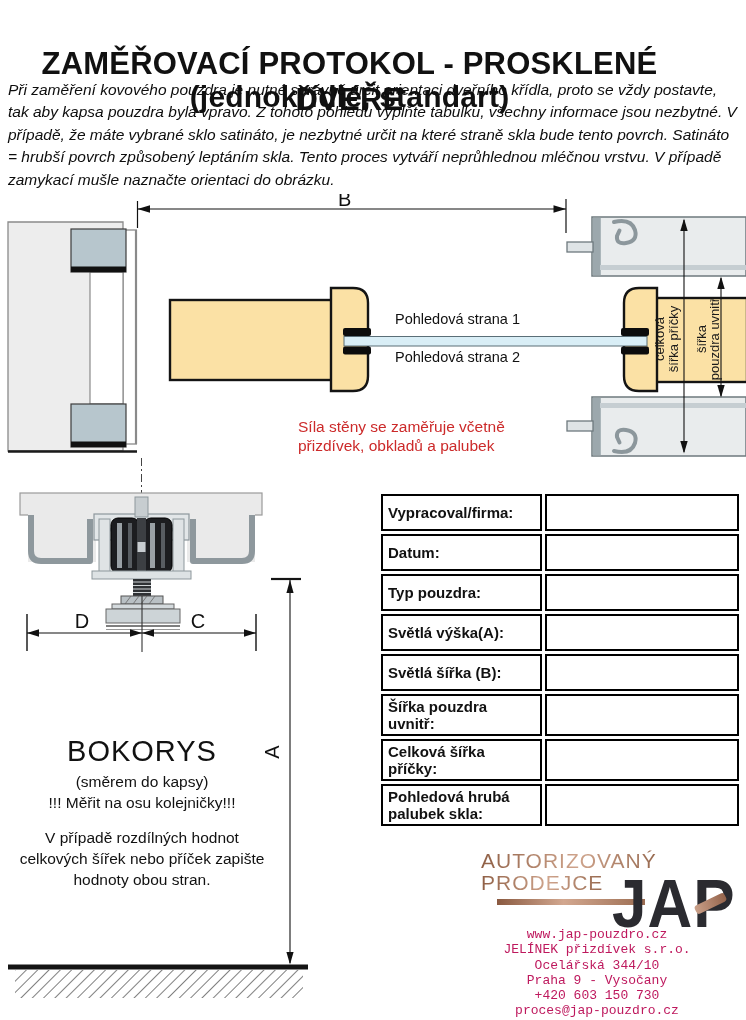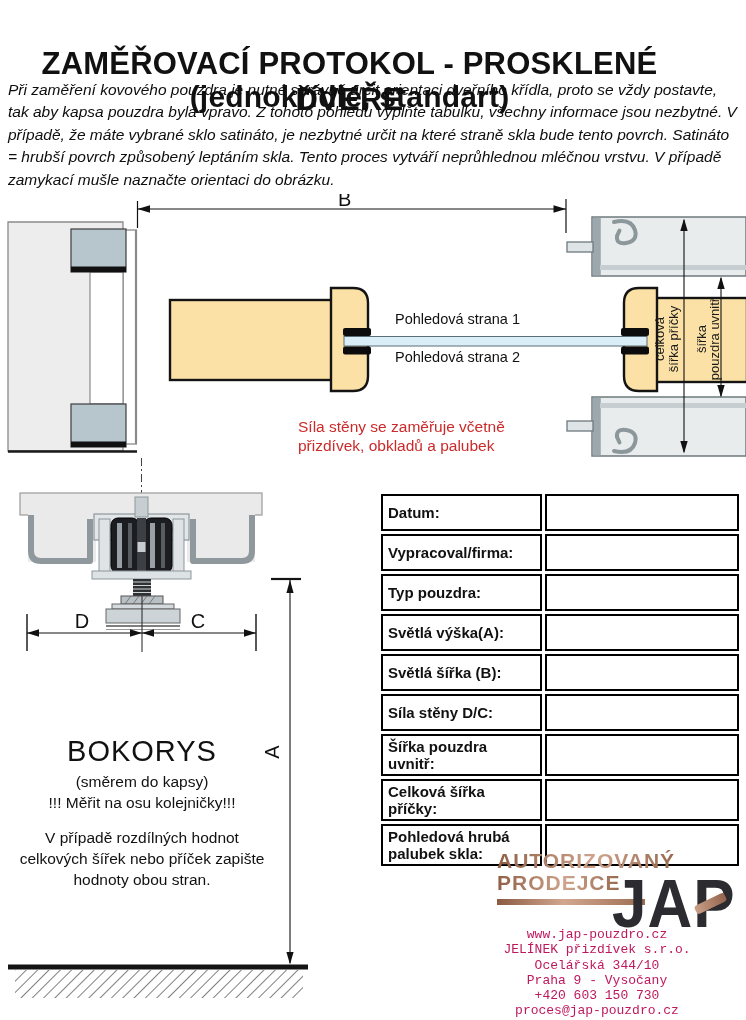--- a/index.html
+++ b/index.html
@@ -18,21 +18,21 @@
   .dim-letter{font-size:20px;}
   .bok-title{font-size:29px;letter-spacing:1px;}
   .bok-sub{font-size:15.5px;}
   
   #form-table{position:absolute;left:378px;top:491px;border-collapse:separate;border-spacing:3px;}
   #form-table td{border:2px solid #000;vertical-align:middle;}
   #form-table td.lbl{width:150px;height:29px;font-weight:bold;font-size:15px;line-height:17px;
                      padding:2px 2px 2px 5px;}
   #form-table td.val{width:188px;}
   
-  .badge{left:497px;font-weight:bold;font-size:21px;letter-spacing:1px;color:#ad7a5e;
+  .badge{left:481px;font-weight:normal;font-size:21px;letter-spacing:1px;color:#ad7a5e;
          background:linear-gradient(90deg,#8f5f45,#cfa48c 55%,#96684e);
          -webkit-background-clip:text;background-clip:text;-webkit-text-fill-color:transparent;}
   #badge1{top:849px;}
   #badge2{top:871px;}
   #badge-bar{left:497px;top:899px;width:148px;height:6px;
              background:linear-gradient(90deg,#8a5a41,#d2a78f 45%,#9c6d52);}
   #brand{left:612px;top:869px;font-size:62px;font-weight:bold;letter-spacing:1px;color:#2b2b30;
          transform:scaleY(1.12);transform-origin:top left;line-height:62px;}
   #brand-slash{left:694px;top:899px;width:33px;height:9px;border-radius:3px;
                background:linear-gradient(100deg,#caa089,#93624a);transform:rotate(-26deg);}
@@ -198,41 +198,37 @@
       <text class="bok-sub" text-anchor="middle" x="142" y="808">!!! Měřit na osu kolejničky!!!</text>
       <text class="bok-sub" text-anchor="middle" x="142" y="843">V případě rozdílných hodnot</text>
       <text class="bok-sub" text-anchor="middle" x="142" y="864">celkových šířek nebo příček zapište</text>
       <text class="bok-sub" text-anchor="middle" x="142" y="885">hodnoty obou stran.</text>
     </g>
   </svg>
 
   <table id="form-table">
     <tbody>
         <tr>
+          <td class="lbl">Vypracoval/firma:</td>
+          <td class="val"></td>
+        </tr>
+    <tr>
           <td class="lbl">Datum:</td>
           <td class="val"></td>
         </tr>
     <tr>
-          <td class="lbl">Vypracoval/firma:</td>
-          <td class="val"></td>
-        </tr>
-    <tr>
           <td class="lbl">Typ pouzdra:</td>
           <td class="val"></td>
         </tr>
     <tr>
           <td class="lbl">Světlá výška(A):</td>
           <td class="val"></td>
         </tr>
     <tr>
           <td class="lbl">Světlá šířka (B):</td>
-          <td class="val"></td>
-        </tr>
-    <tr>
-          <td class="lbl">Síla stěny D/C:</td>
           <td class="val"></td>
         </tr>
     <tr>
           <td class="lbl">Šířka pouzdra uvnitř:</td>
           <td class="val"></td>
         </tr>
     <tr>
           <td class="lbl">Celková šířka příčky:</td>
           <td class="val"></td>
         </tr>

